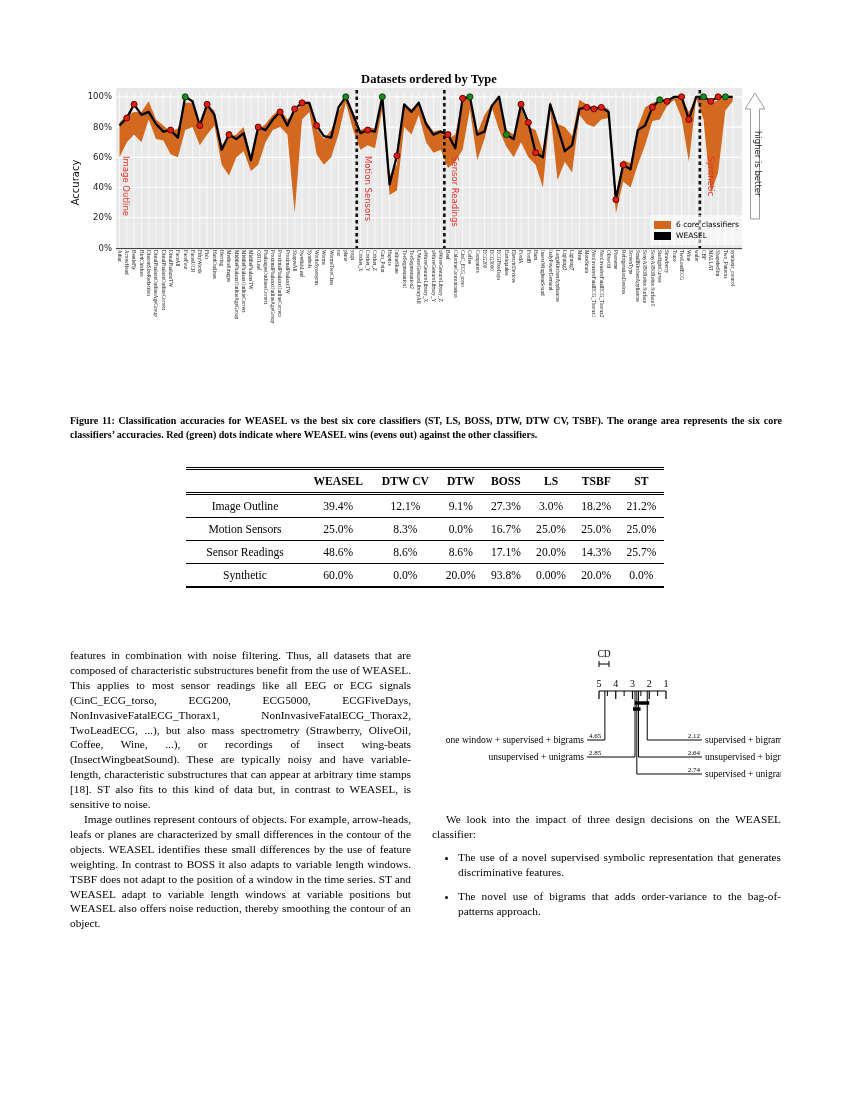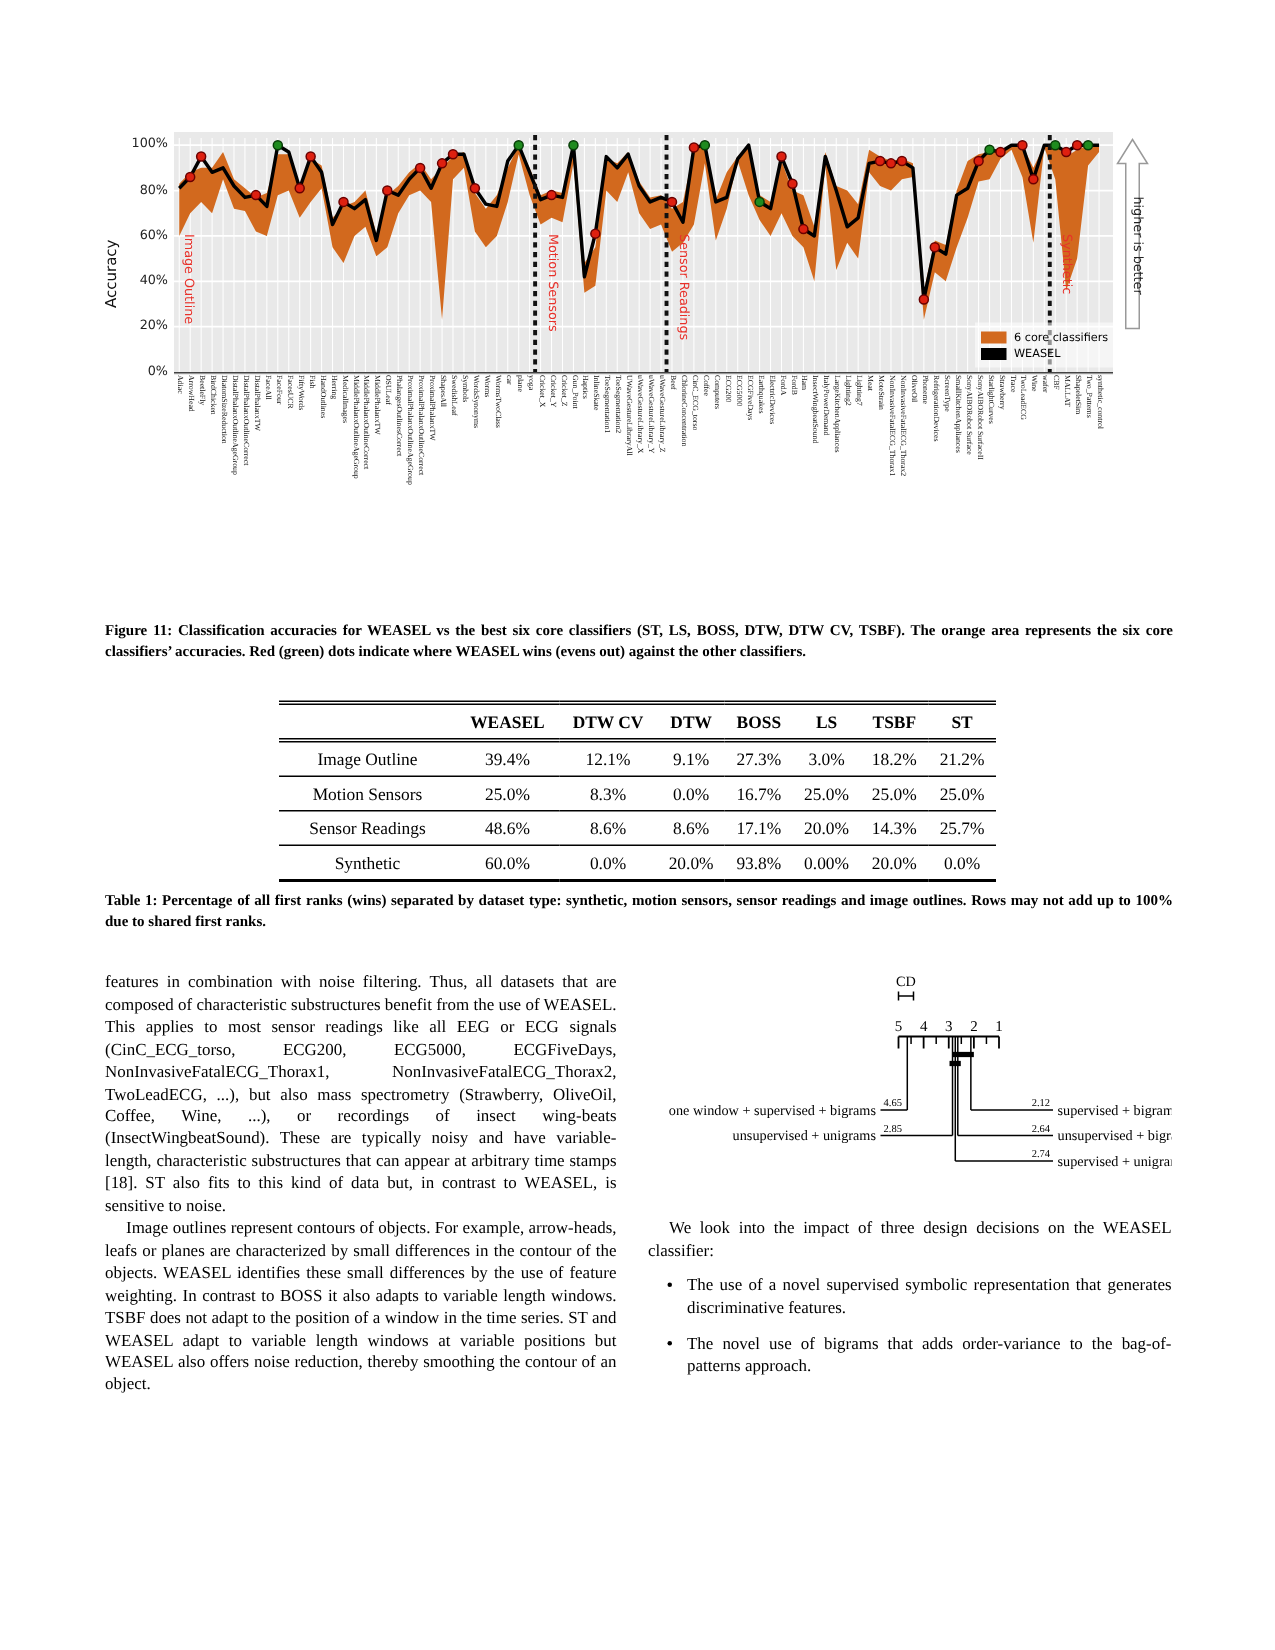--- a/index.html
+++ b/index.html
@@ -55,20 +55,21 @@
   .h2l1 { text-align:justify; text-align-last:justify; }
   .h2l2 { margin-left:46px; }
   ul.bullets { margin:8px 0 0; padding-left:26px; }
   ul.bullets li { font-size:11.3px; line-height:1.32; text-align:justify; margin-bottom:9px; }
 </style>
 </head>
 <body>
 
 <div class="page">
 
+  <div class="chart-title">Datasets ordered by Type</div>
   <div class="ylabel">Accuracy</div>
   <div id="yticks">
       <div class="ytick" style="top: 242.5px;">0%</div>
       <div class="ytick" style="top: 212.26px;">20%</div>
       <div class="ytick" style="top: 182.02px;">40%</div>
       <div class="ytick" style="top: 151.78px;">60%</div>
       <div class="ytick" style="top: 121.54px;">80%</div>
       <div class="ytick" style="top: 91.3px;">100%</div>
     </div>
   <div id="plot-box">
@@ -372,21 +373,20 @@
             <td>0.0%</td>
             <td>20.0%</td>
             <td>93.8%</td>
             <td>0.00%</td>
             <td>20.0%</td>
             <td>0.0%</td>
           </tr>
         </tbody>
     </table>
   </div>
-  <div class="caption tab1cap">Table 1: Percentage of all first ranks (wins) separated by dataset type: synthetic, motion sensors, sensor readings and image outlines. Rows may not add up to 100% due to shared first ranks.</div>
 
   <div class="leftcol">
     <p class="para">features in combination with noise filtering.  Thus, all datasets that are composed of characteristic substructures benefit from the use of WEASEL. This applies to most sensor readings like all EEG or ECG signals (CinC_ECG_torso, ECG200, ECG5000, ECGFiveDays, NonInvasiveFatalECG_Thorax1, NonInvasiveFatalECG_Thorax2, TwoLeadECG, ...), but also mass spectrometry (Strawberry, OliveOil, Coffee, Wine, ...), or recordings of insect wing-beats (InsectWingbeatSound). These are typically noisy and have variable-length, characteristic substructures that can appear at arbitrary time stamps [18]. ST also fits to this kind of data but, in contrast to WEASEL, is sensitive to noise.</p>
     <p class="para indent">Image outlines represent contours of objects.  For example, arrow-heads, leafs or planes are characterized by small differences in the contour of the objects. WEASEL identifies these small differences by the use of feature weighting. In contrast to BOSS it also adapts to variable length windows. TSBF does not adapt to the position of a window in the time series. ST and WEASEL adapt to variable length windows at variable positions but WEASEL also offers noise reduction, thereby smoothing the contour of an object.</p>
   </div>
 
   <div class="rightcol">
     <div id="cdbox"><svg width="349" height="155" viewBox="0 0 349 155" style="font-family:'Liberation Serif', serif;">
           <text x="172" y="14" font-size="9.5" text-anchor="middle">CD</text>
           <line x1="167" y1="21" x2="177" y2="21" stroke="#000" stroke-width="1"></line>

